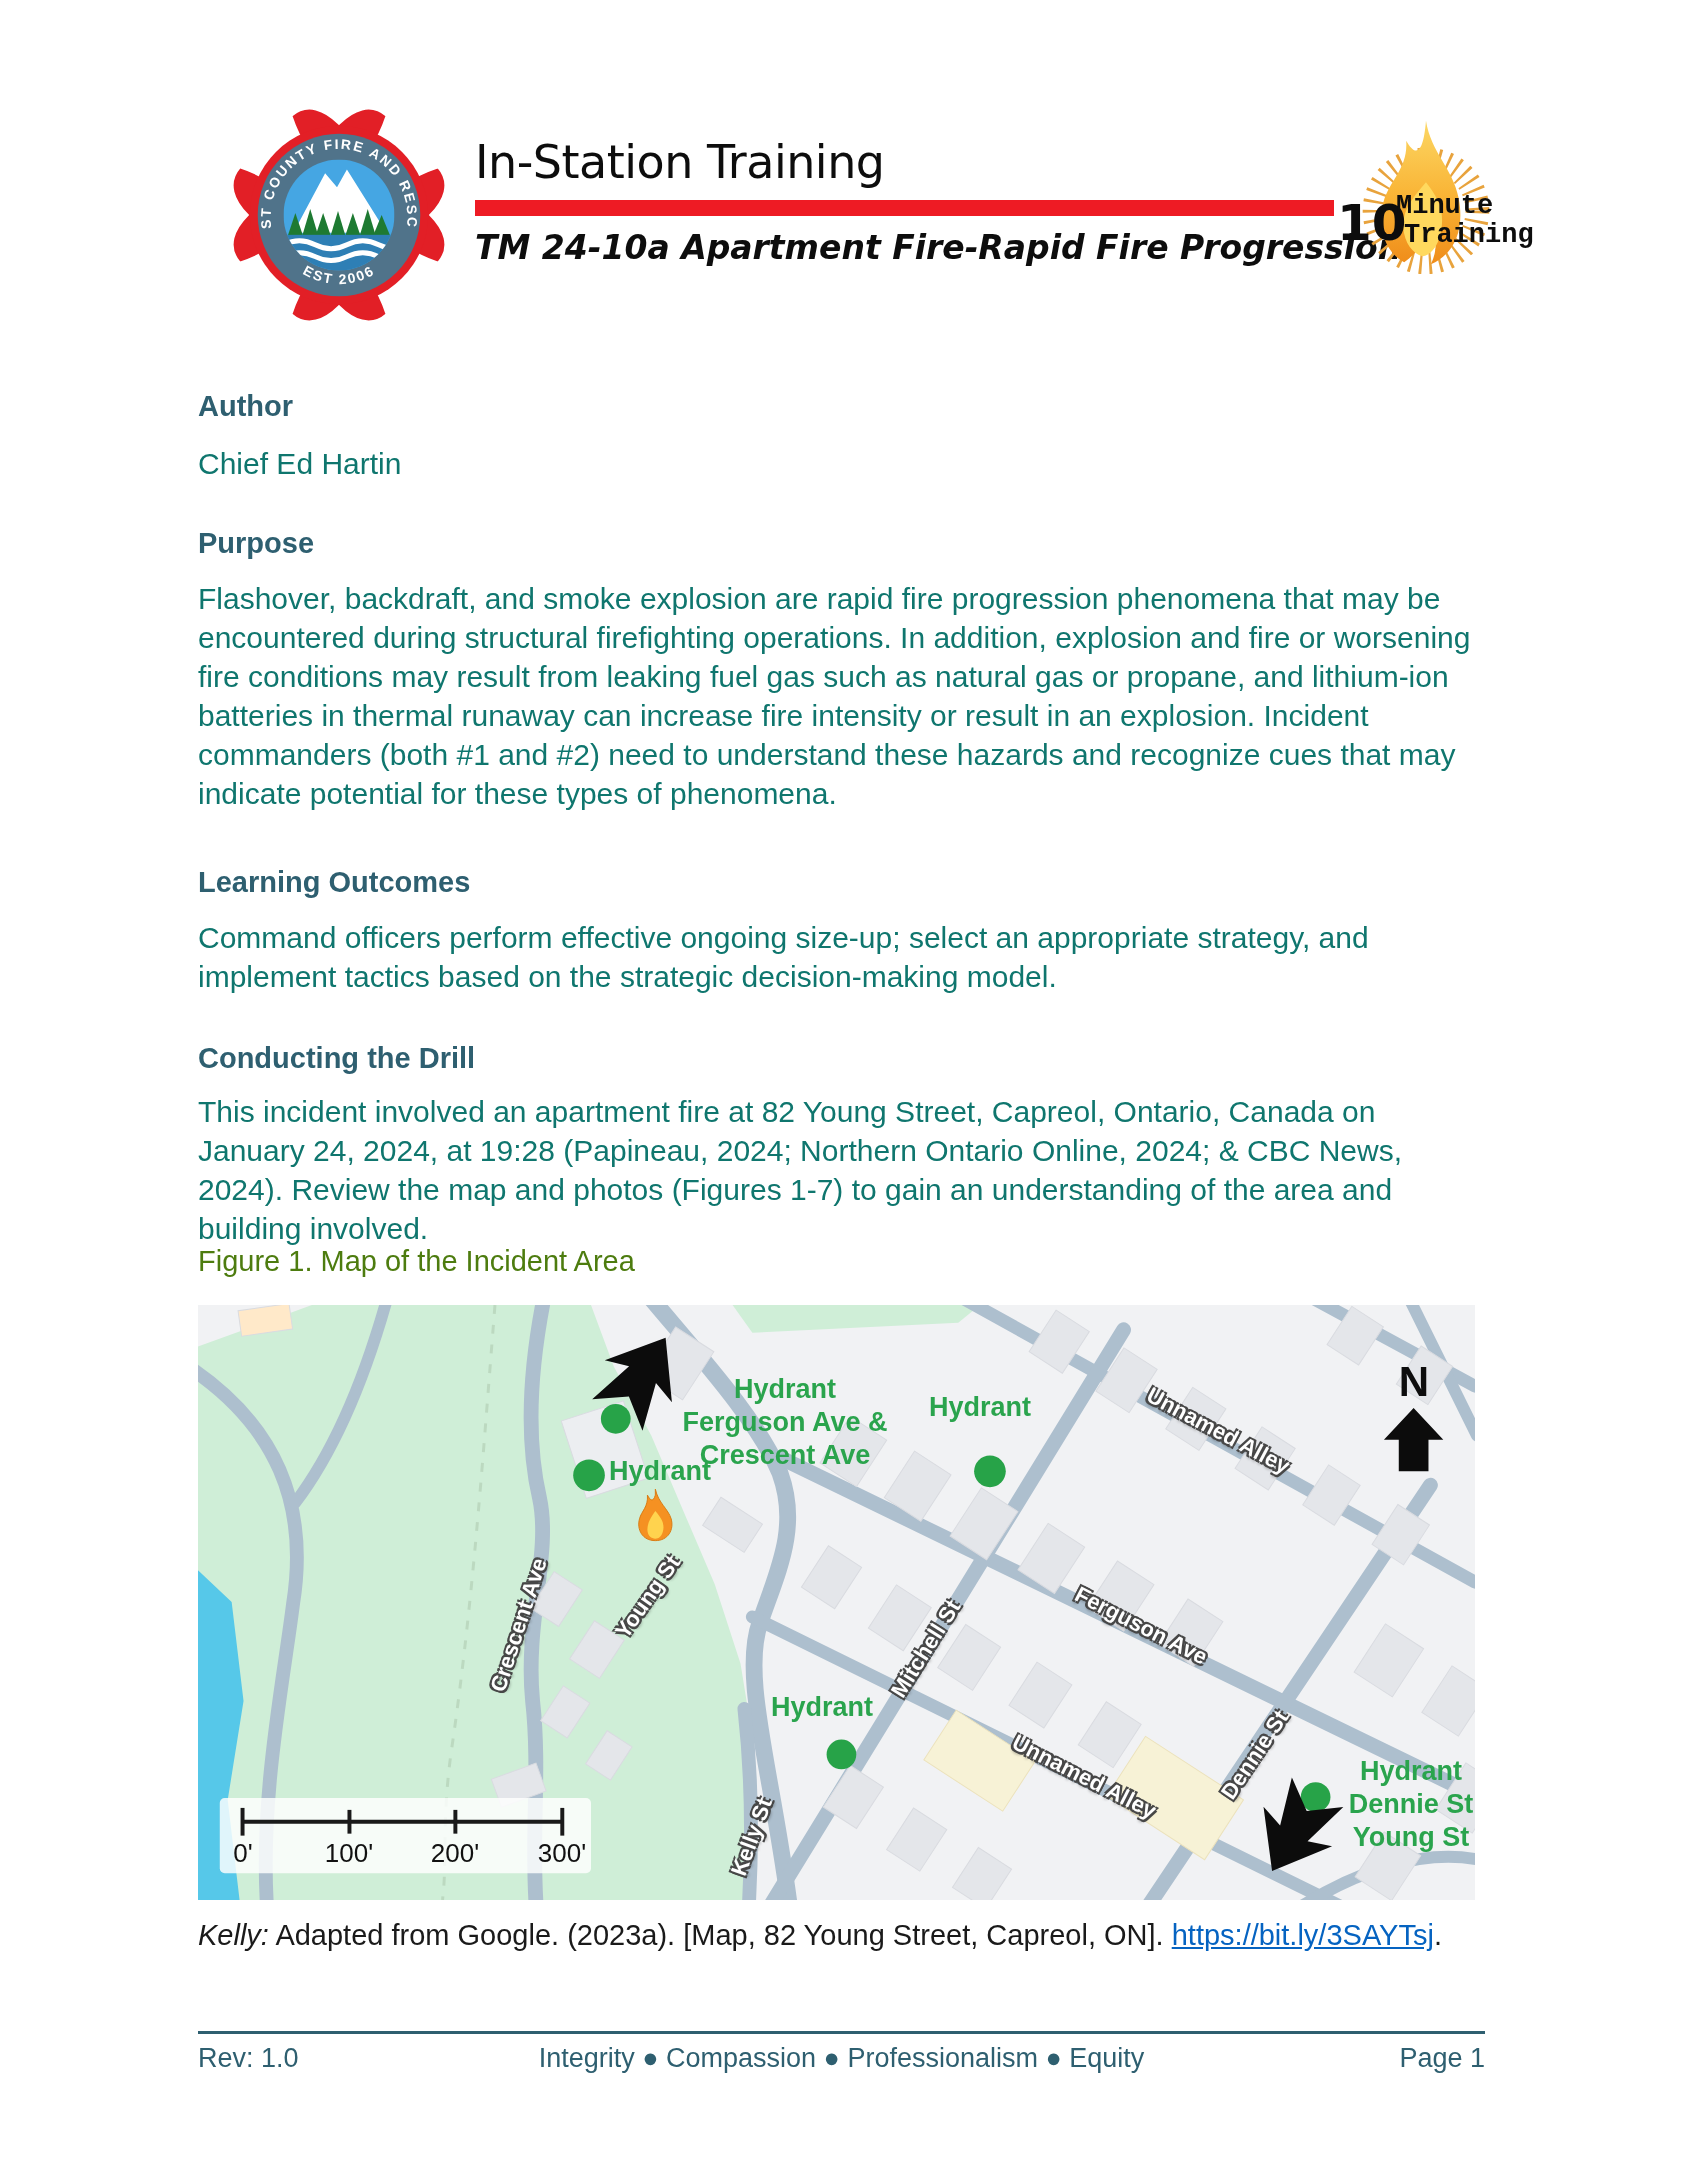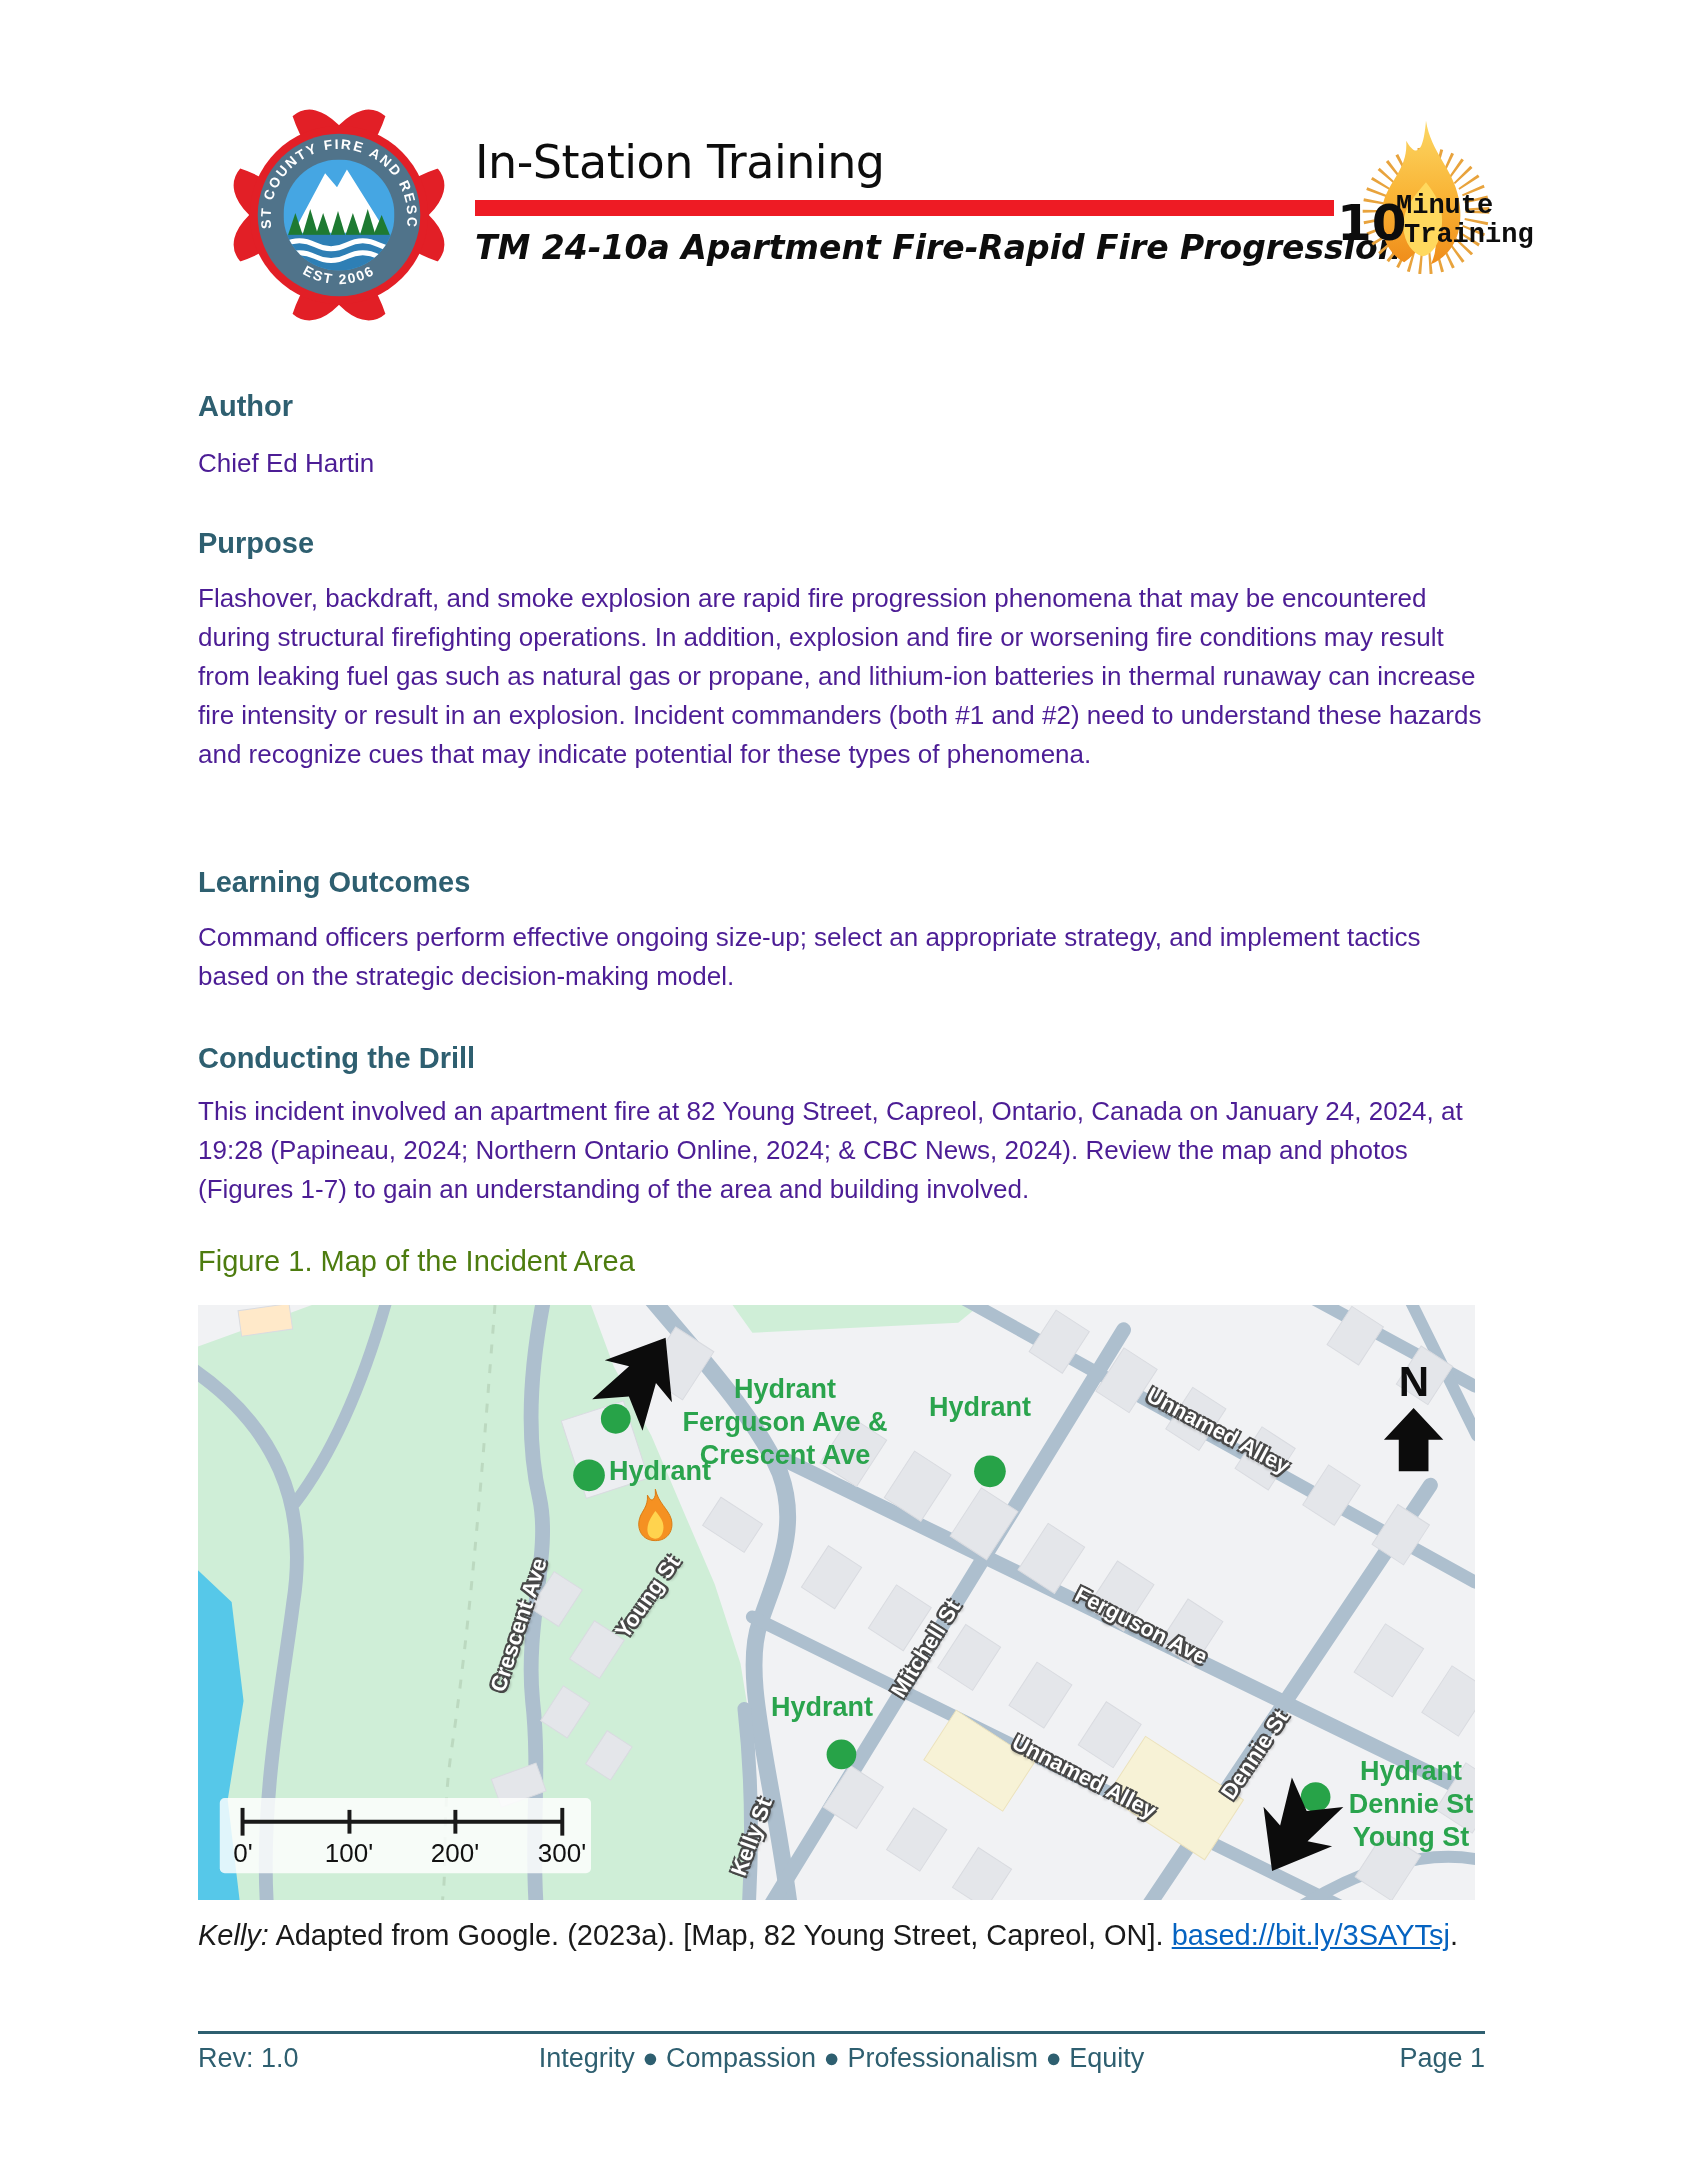--- a/index.html
+++ b/index.html
@@ -5,21 +5,21 @@
   html,body{margin:0;padding:0;background:#ffffff;}
   .page{position:relative;width:1683px;height:2178px;background:#ffffff;overflow:hidden;
         font-family:"Liberation Sans",sans-serif;color:#1a1a1a;}
   .abs{position:absolute;}
   
   .doc-title{font-family:"DejaVu Sans",sans-serif;font-weight:normal;font-size:46px;color:#0d0d0d;letter-spacing:-0.5px;}
   .red-bar{background:#ee1b24;}
   .doc-subtitle{font-family:"DejaVu Sans",sans-serif;font-weight:bold;font-style:italic;font-size:33px;color:#0d0d0d;}
   
   .h-teal{font-size:29px;font-weight:bold;color:#2e5f70;}
-  .body-text{font-size:26px;line-height:39px;color:#4c1d95;width:1289px;}
+  .body-text{font-size:30px;line-height:39px;color:#0f766e;width:1289px;}
   .fig-caption{font-size:29px;color:#4d7c0f;}
   .note-line{font-size:29px;color:#1a1a1a;}
   .note-line .it{font-style:italic;}
   .note-link{color:#0563c1;text-decoration:underline;}
   
   .footer-rule{background:#2e5f70;height:3px;}
   .footer-text{font-size:27px;color:#2e5f70;}
   
   .badge-num{font-family:"DejaVu Sans",sans-serif;font-weight:bold;font-size:50px;color:#0d0d0d;}
   .badge-word{font-family:Liberation Mono, monospace;font-weight:bold;font-size:27px;color:#0d0d0d;line-height:29px;}
@@ -239,21 +239,21 @@
       <div>Young St</div>
     </div>
 
     <div class="map-label scale-label" style="left:45px;top:548px;">0'</div>
     <div class="map-label scale-label" style="left:151px;top:548px;">100'</div>
     <div class="map-label scale-label" style="left:257px;top:548px;">200'</div>
     <div class="map-label scale-label" style="left:364px;top:548px;">300'</div>
   </div>
 
   <div class="abs note-line" style="left:198px;top:1919px;">
-    <span class="it">Kelly:</span><span> Adapted from Google. (2023a). [Map, 82 Young Street, Capreol, ON]. </span><a class="note-link" href="#">based://bit.ly/3SAYTsj</a><span>.</span>
+    <span class="it">Kelly:</span><span> Adapted from Google. (2023a). [Map, 82 Young Street, Capreol, ON]. </span><a class="note-link" href="#">https://bit.ly/3SAYTsj</a><span>.</span>
   </div>
 
   <div class="abs footer-rule" style="left:198px;top:2031px;width:1287px;"></div>
   <div class="abs footer-text" style="left:198px;top:2043px;">Rev: 1.0</div>
   <div class="abs footer-text" style="left:198px;top:2043px;width:1287px;text-align:center;">Integrity ● Compassion ● Professionalism ● Equity</div>
   <div class="abs footer-text" style="left:198px;top:2043px;width:1287px;text-align:right;">Page 1</div>
 
 </div>
 
 

